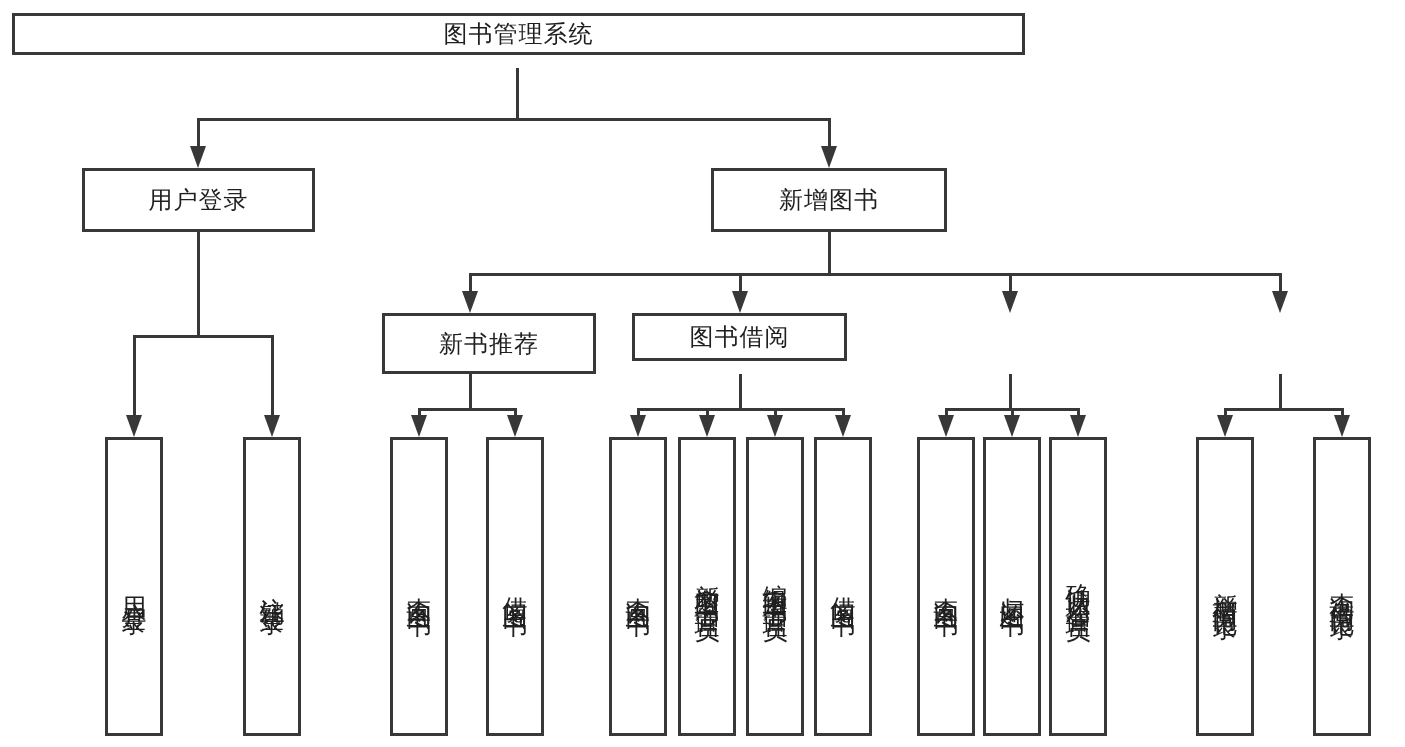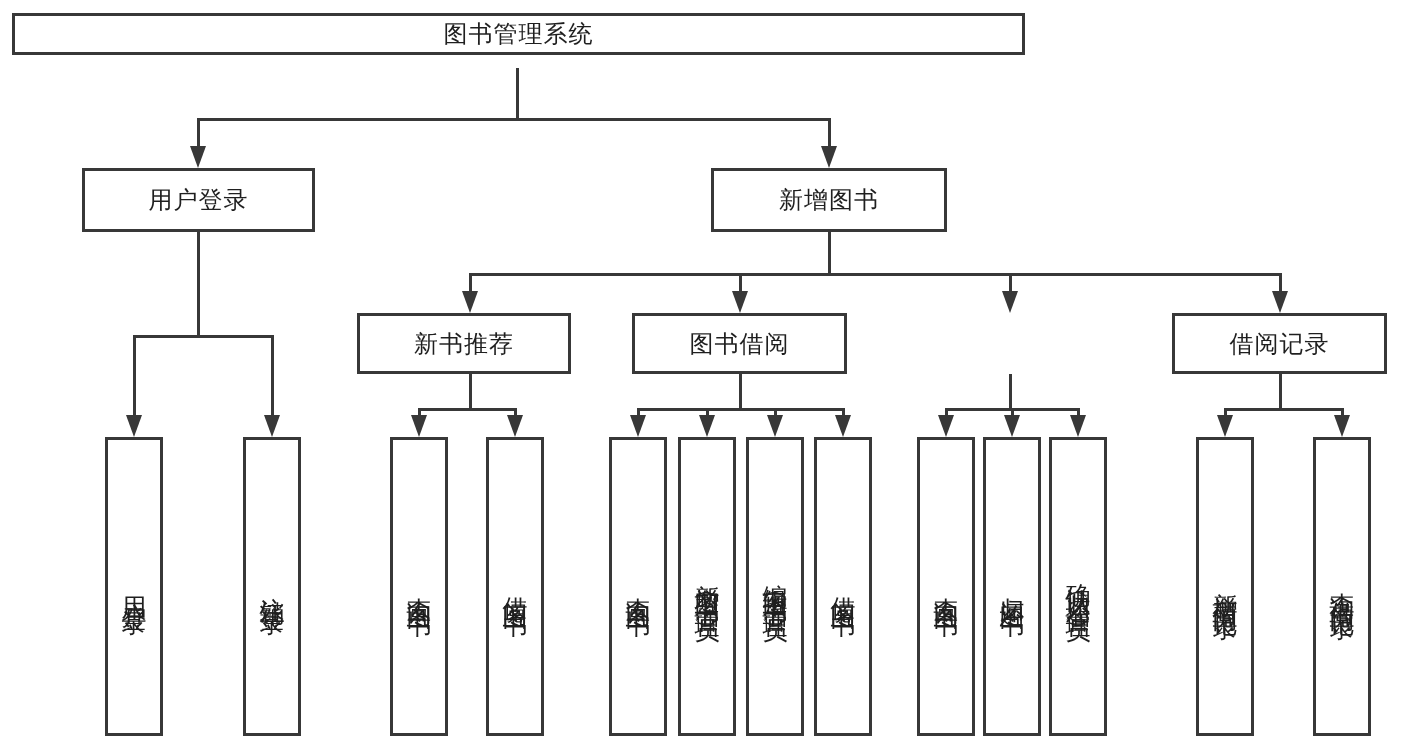--- a/index.html
+++ b/index.html
@@ -92,28 +92,25 @@
   <div class="ch" style="left:469px;top:273px;width:813px;"></div>
   <div class="cv" style="left:469px;top:273px;height:18px;"></div>
   <div class="ah" style="left:462px;top:291px;"></div>
   <div class="cv" style="left:739px;top:273px;height:18px;"></div>
   <div class="ah" style="left:732px;top:291px;"></div>
   <div class="cv" style="left:1009px;top:273px;height:18px;"></div>
   <div class="ah" style="left:1002px;top:291px;"></div>
   <div class="cv" style="left:1279px;top:273px;height:18px;"></div>
   <div class="ah" style="left:1272px;top:291px;"></div>
 
-  <div class="box" style="left:357px;top:313px;width:214px;height:61px;">
+  <div class="box" style="left:382px;top:313px;width:214px;height:61px;">
     <span>新书推荐</span>
   </div>
-  <div class="box" style="left:632px;top:313px;width:215px;height:61px;">
+  <div class="box" style="left:632px;top:313px;width:215px;height:48px;">
     <span>图书借阅</span>
-  </div>
-  <div class="box" style="left:1172px;top:313px;width:215px;height:61px;">
-    <span>借阅记录</span>
   </div>
 
   <div class="cv" style="left:469px;top:374px;height:34px;"></div>
   <div class="cv" style="left:739px;top:374px;height:34px;"></div>
   <div class="cv" style="left:1009px;top:374px;height:34px;"></div>
   <div class="cv" style="left:1279px;top:374px;height:34px;"></div>
 
   <div class="ch" style="left:418px;top:408px;width:99px;"></div>
   <div class="ch" style="left:637px;top:408px;width:208px;"></div>
   <div class="ch" style="left:945px;top:408px;width:135px;"></div>

